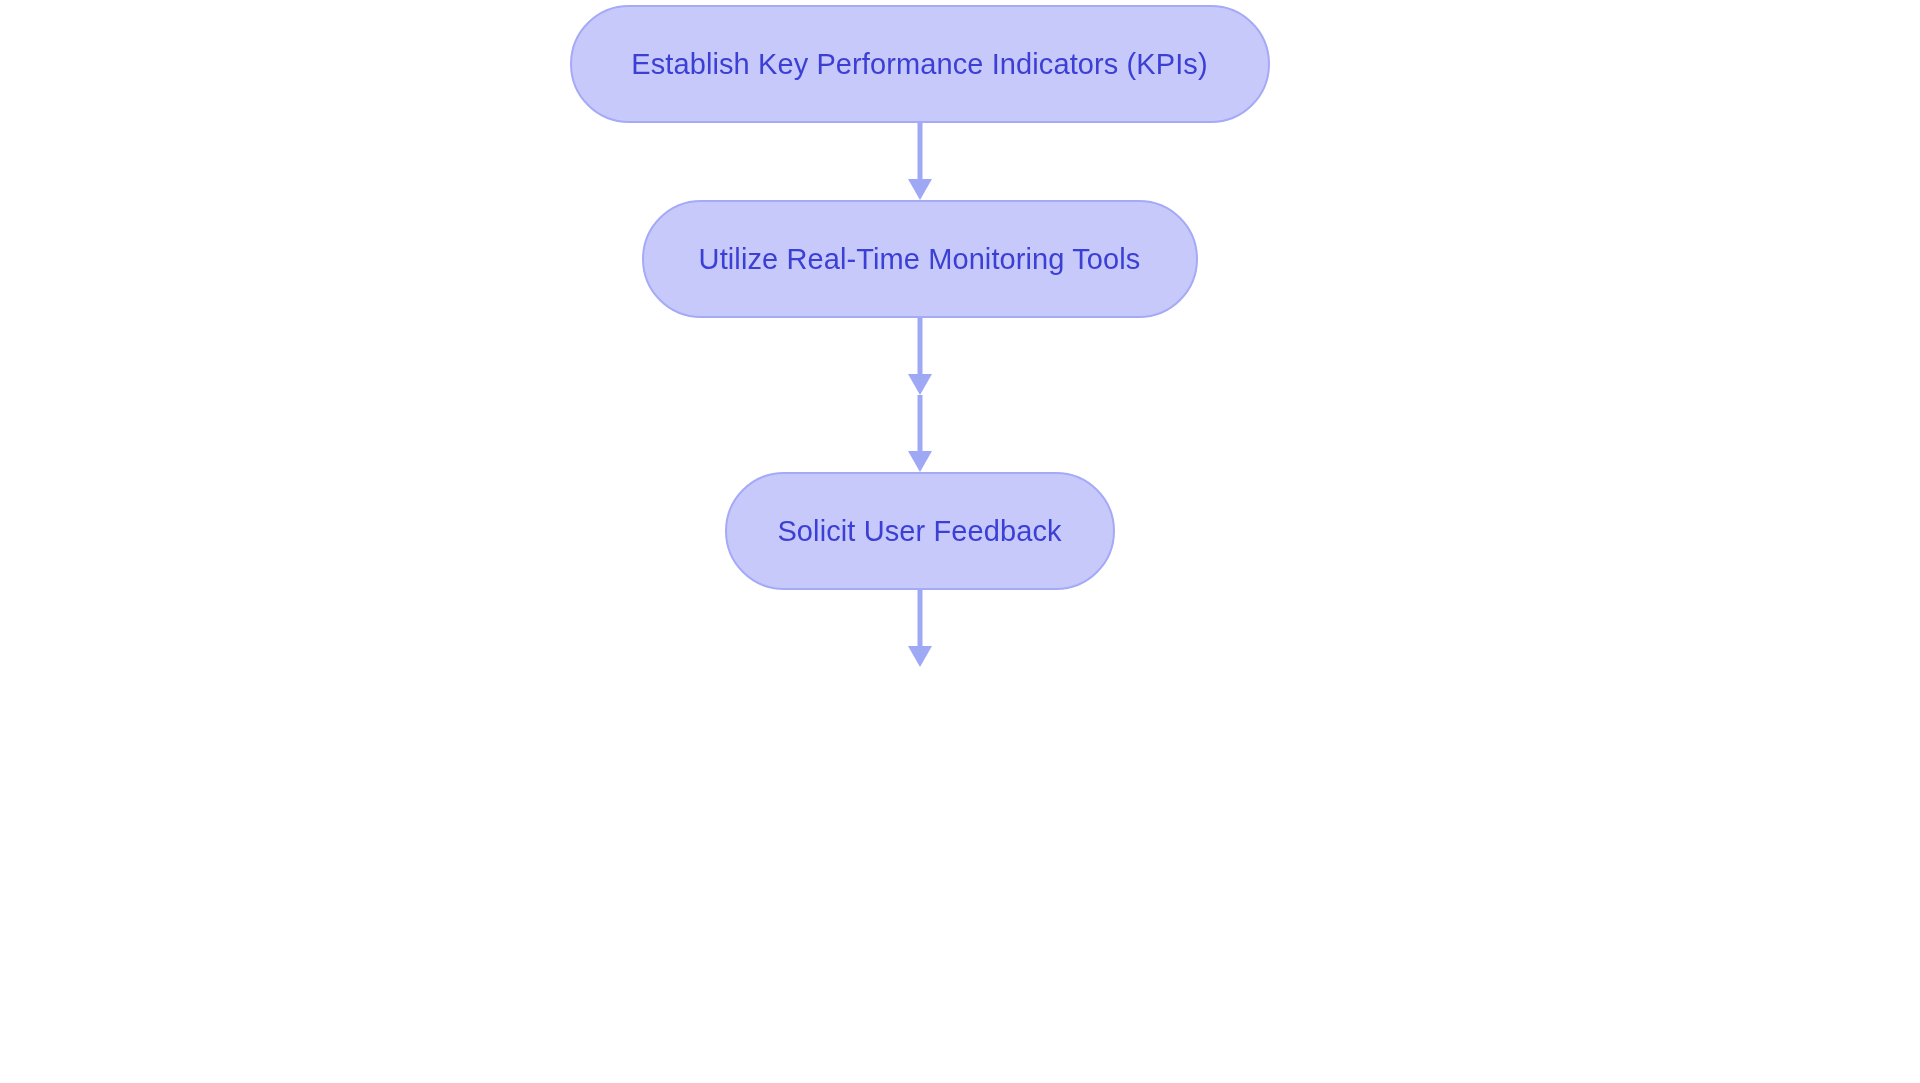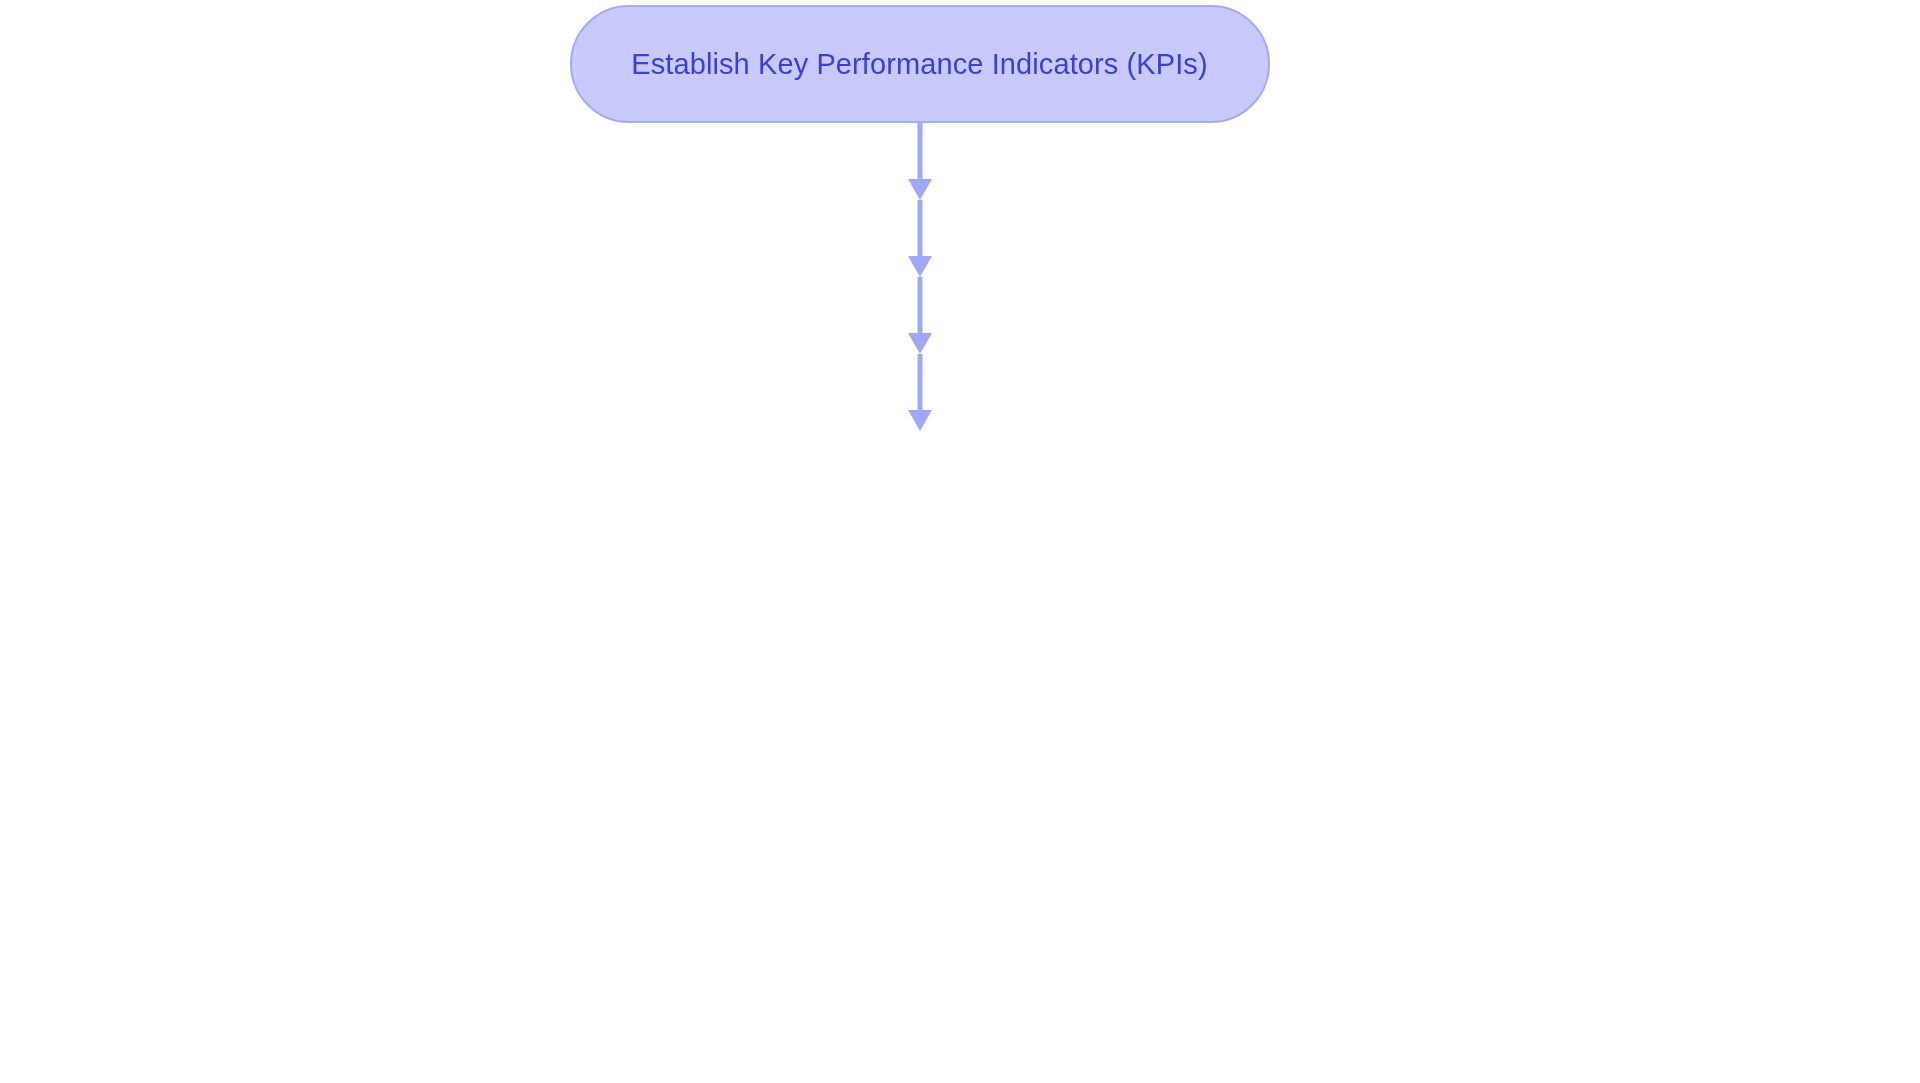--- a/index.html
+++ b/index.html
@@ -102,32 +102,38 @@
 
     <div class="node n0">
       <span class="node-label">Establish Key Performance Indicators (KPIs)</span>
     </div>
 
     <div class="connector">
       <div class="stem"></div>
       <div class="head"></div>
     </div>
 
+    <div class="node n1">
+      <span class="node-label">Utilize Real-Time Monitoring Tools</span>
+    </div>
 
     <div class="connector">
       <div class="stem"></div>
       <div class="head"></div>
     </div>
 
 
     <div class="connector">
       <div class="stem"></div>
       <div class="head"></div>
     </div>
 
+    <div class="node n3">
+      <span class="node-label">Solicit User Feedback</span>
+    </div>
 
     <div class="connector">
       <div class="stem"></div>
       <div class="head"></div>
     </div>
 
 
   </div>
 </div>
 

